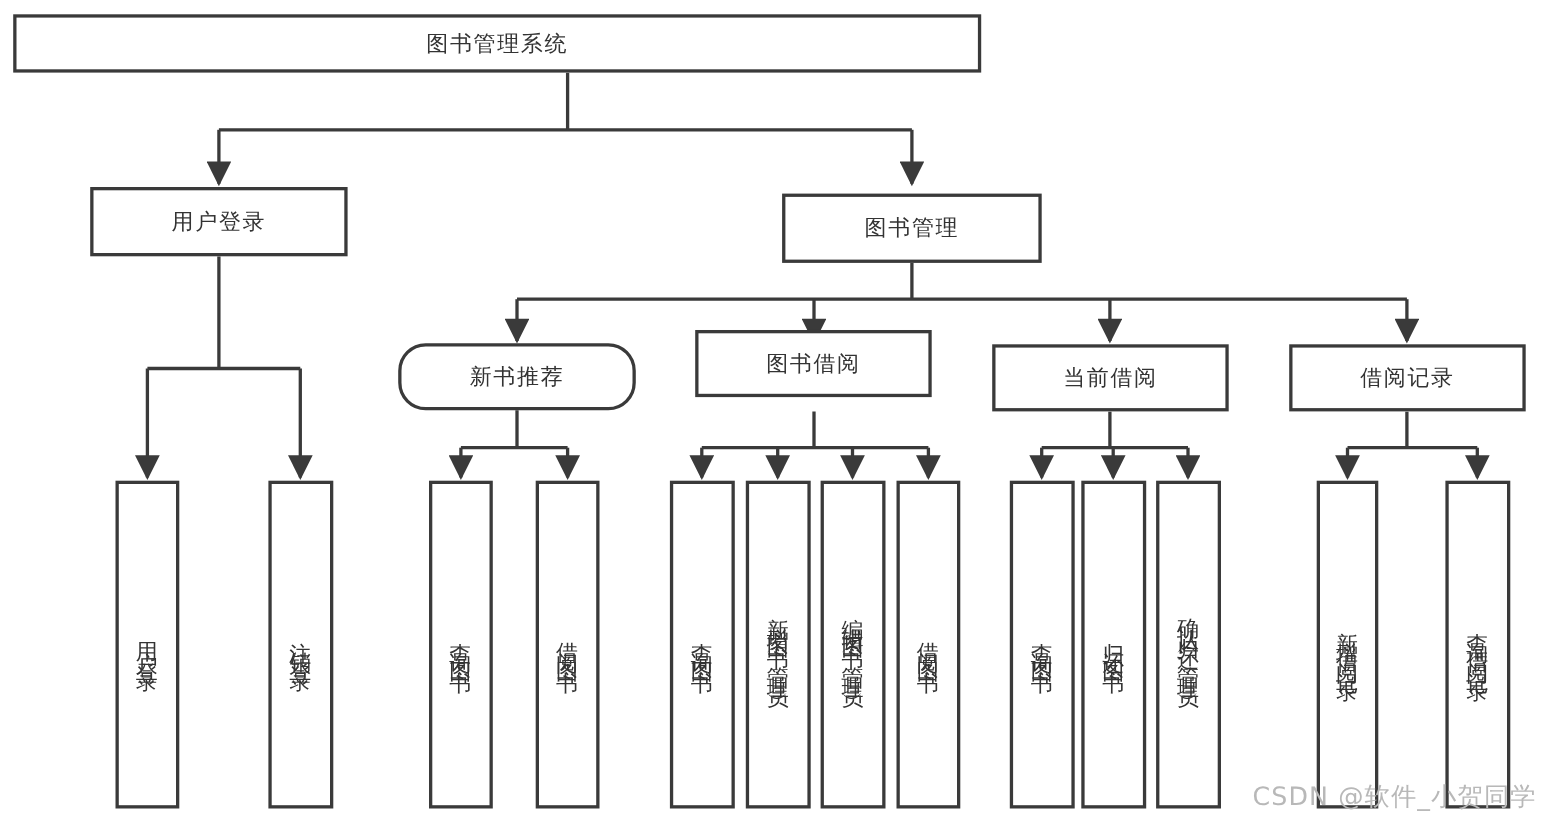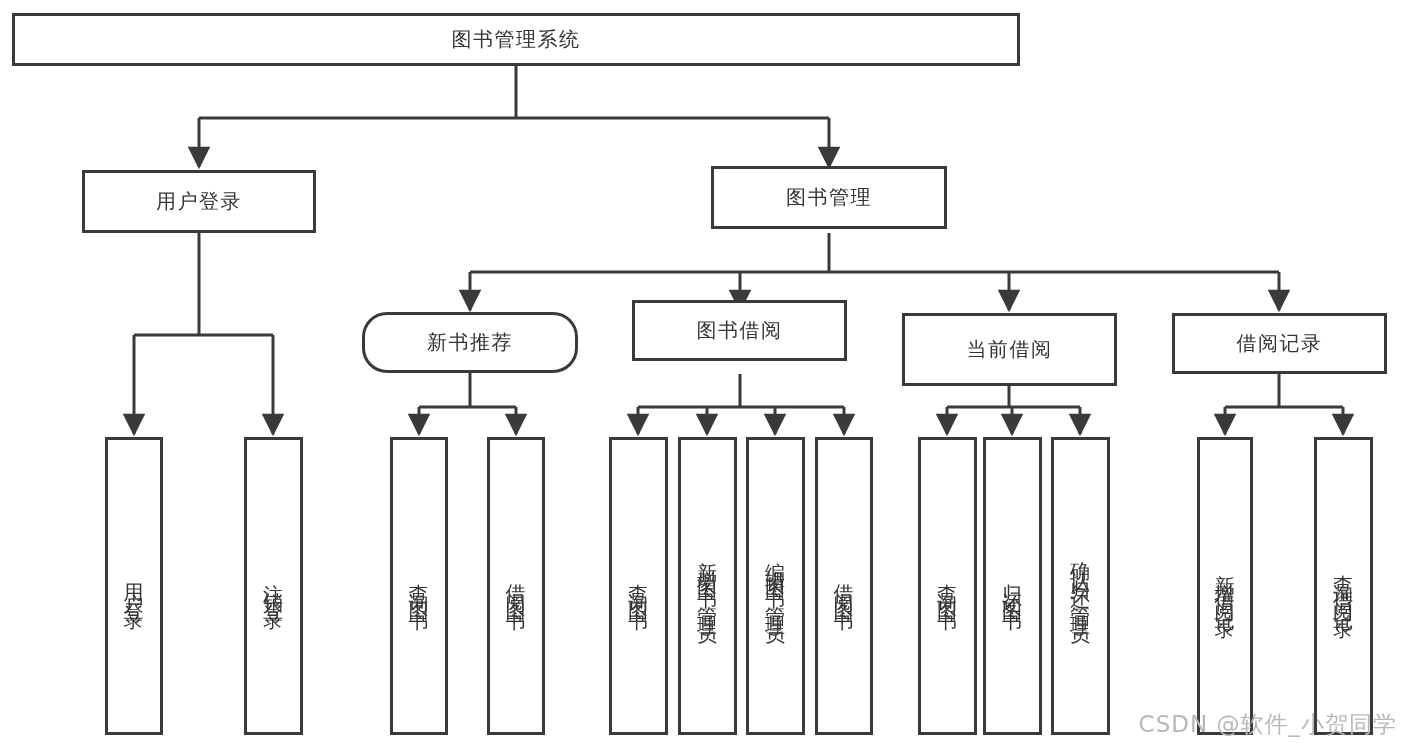--- a/index.html
+++ b/index.html
@@ -101,38 +101,38 @@
     <path class="link" d="M1009,374 V407 M947,407 H1080"></path>
     <path class="link" d="M947,407 V434" marker-end="url(#arrow)"></path>
     <path class="link" d="M1012,407 V434" marker-end="url(#arrow)"></path>
     <path class="link" d="M1080,407 V434" marker-end="url(#arrow)"></path>
 
     <path class="link" d="M1279,374 V407 M1225,407 H1343"></path>
     <path class="link" d="M1225,407 V434" marker-end="url(#arrow)"></path>
     <path class="link" d="M1343,407 V434" marker-end="url(#arrow)"></path>
   </svg>
 
-  <div class="node" style="left:12px; top:13px; width:1008px; height:53px;">
+  <div class="node" style="left:12px; top:13px; width:880px; height:53px;">
     <span class="hlabel">图书管理系统</span>
   </div>
 
   <div class="node" style="left:82px; top:170px; width:234px; height:63px;">
     <span class="hlabel">用户登录</span>
   </div>
-  <div class="node" style="left:711px; top:166px; width:236px; height:63px;">
+  <div class="node" style="left:711px; top:176px; width:236px; height:63px;">
     <span class="hlabel">图书管理</span>
   </div>
 
   <div class="node" style="left:362px; top:312px; width:216px; height:61px;border-radius:25px;">
     <span class="hlabel">新书推荐</span>
   </div>
   <div class="node" style="left:632px; top:300px; width:215px; height:61px;">
     <span class="hlabel">图书借阅</span>
   </div>
-  <div class="node" style="left:902px; top:313px; width:215px; height:73px;">
+  <div class="node" style="left:902px; top:313px; width:215px; height:61px;">
     <span class="hlabel">当前借阅</span>
   </div>
   <div class="node" style="left:1172px; top:313px; width:215px; height:61px;">
     <span class="hlabel">借阅记录</span>
   </div>
 
   <div class="node vnode" style="left:105px; top:437px; width:58px; height:298px;">
     <span class="vlabel">用户登录</span>
   </div>
   <div class="node vnode" style="left:244px; top:437px; width:59px; height:298px;">

